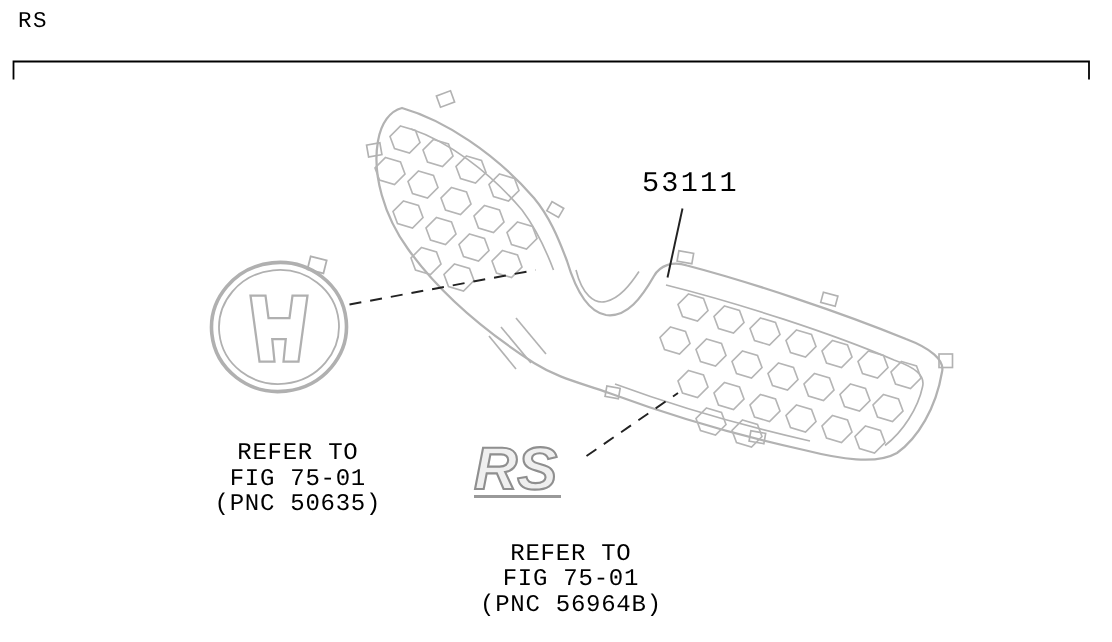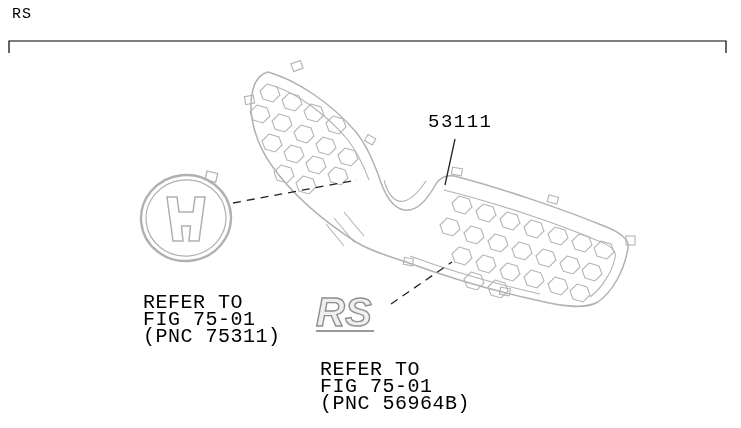--- a/index.html
+++ b/index.html
@@ -1,28 +1,28 @@
 <!DOCTYPE html>
 <html><head>
 <meta charset="utf-8">
 <style>
   html,body{margin:0;padding:0;background:#fff;}
   #app{
     position:relative;width:741px;height:428px;background:#ffffff;
-    font-family:"Liberation Mono",monospace;color:#000;overflow:hidden;
+    font-family:"Liberation Mono",monospace;color:#000;overflow:hidden;text-align:center;
   }
   .corner-label{
     position:absolute;left:12px;top:6px;font-size:15px;letter-spacing:1px;
   }
   svg.art{position:absolute;left:0;top:0;}
   .part-number{
     position:absolute;left:428px;top:111px;font-size:19px;letter-spacing:1.5px;font-family:Liberation Mono, monospace;
   }
   .note{
-    position:absolute;font-size:20px;line-height:17px;letter-spacing:0.5px;
+    position:absolute;font-size:16px;line-height:17px;letter-spacing:0.5px;
   }
   .note-emblem{left:143px;top:294px;}
   .note-badge{left:320px;top:361px;}
 </style>
 </head>
 <body>
 
 <div id="app">
 
   <span class="corner-label">RS</span>
@@ -134,21 +134,21 @@
     <line x1="455" y1="139" x2="445" y2="185" stroke="#222" stroke-width="1.3"></line>
     <line x1="233" y1="203" x2="357" y2="180" stroke="#222" stroke-width="1.3" stroke-dasharray="8,6"></line>
     <line x1="391" y1="304" x2="452" y2="262" stroke="#222" stroke-width="1.3" stroke-dasharray="8,6"></line>
   </svg>
 
   <div class="part-number">53111</div>
 
   <div class="note note-emblem">
     <div>REFER TO</div>
     <div>FIG 75-01</div>
-    <div>(PNC 75311)</div>
+    <div>(PNC 50635)</div>
   </div>
 
   <div class="note note-badge">
     <div>REFER TO</div>
     <div>FIG 75-01</div>
     <div>(PNC 56964B)</div>
   </div>
 
 </div>
 

